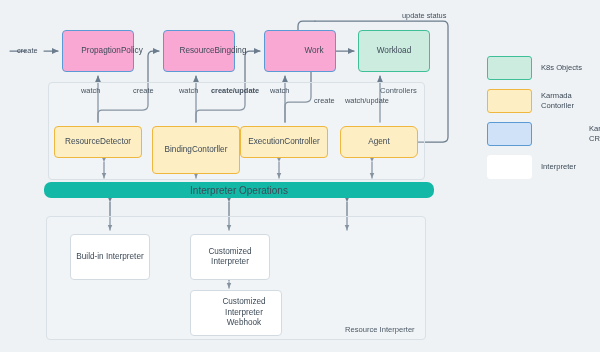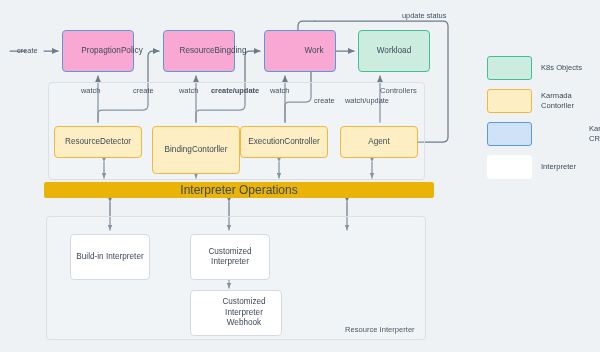--- a/index.html
+++ b/index.html
@@ -35,24 +35,24 @@
     background: rgba(255,255,255,0.18);
   }
   .container-label {
     position: absolute;
     font-size: 7.6px;
     color: #4a5866;
   }
 
   .ops-bar {
     position: absolute;
-    background: #eab308;
+    background: #14b8a6;
     display: flex; align-items: center; justify-content: center;
-    font-size: 12px; color: #3d4a57;
-    border-radius: 2px;
+    font-size: 10px; color: #3d4a57;
+    border-radius: 7px;
   }
 
   .edge-label {
     position: absolute;
     font-size: 7.4px;
     color: #43505e;
     white-space: nowrap;
   }
 
   .legend { position: absolute; left: 487px; top: 55px; width: 108px; }
@@ -121,21 +121,21 @@
   <div class="container-label" style="left:345px; top:325px;">Resource Interperter</div>
 
   <div class="node crd" style="left:62px; top:30px; width:72px; height:42px;">PropagtionPolicy</div>
   <div class="node crd" style="left:264px; top:30px; width:72px; height:42px;">Work</div>
   <div class="node crd" style="left:163px; top:30px; width:72px; height:42px;">ResourceBingding</div>
   <div class="node k8s" style="left:358px; top:30px; width:72px; height:42px;">Workload</div>
 
   <div class="node ctrl" style="left:54px; top:126px; width:88px; height:32px;">ResourceDetector</div>
   <div class="node ctrl" style="left:152px; top:126px; width:88px; height:48px;">BindingContorller</div>
   <div class="node ctrl" style="left:240px; top:126px; width:88px; height:32px;">ExecutionController</div>
-  <div class="node ctrl" style="left:340px; top:126px; width:78px; height:32px;">Agent</div>
+  <div class="node ctrl" style="left:340px; top:126px; width:78px; height:32px;border-radius:6px;">Agent</div>
 
   <div class="ops-bar" style="left:44px; top:182px; width:390px; height:16px;">Interpreter Operations</div>
 
   <div class="node interp" style="left:70px; top:234px; width:80px; height:46px;">Build-in Interpreter</div>
   <div class="node interp" style="left:190px; top:234px; width:80px; height:46px;">Customized Interpreter</div>
   <div class="node interp" style="left:190px; top:290px; width:92px; height:46px;padding-left:20px;">Customized Interpreter Webhook</div>
 
   <div class="edge-label" style="left:81px; top:86px;">watch</div>
   <div class="edge-label" style="left:133px; top:86px;">create</div>
   <div class="edge-label" style="left:179px; top:86px;">watch</div>

